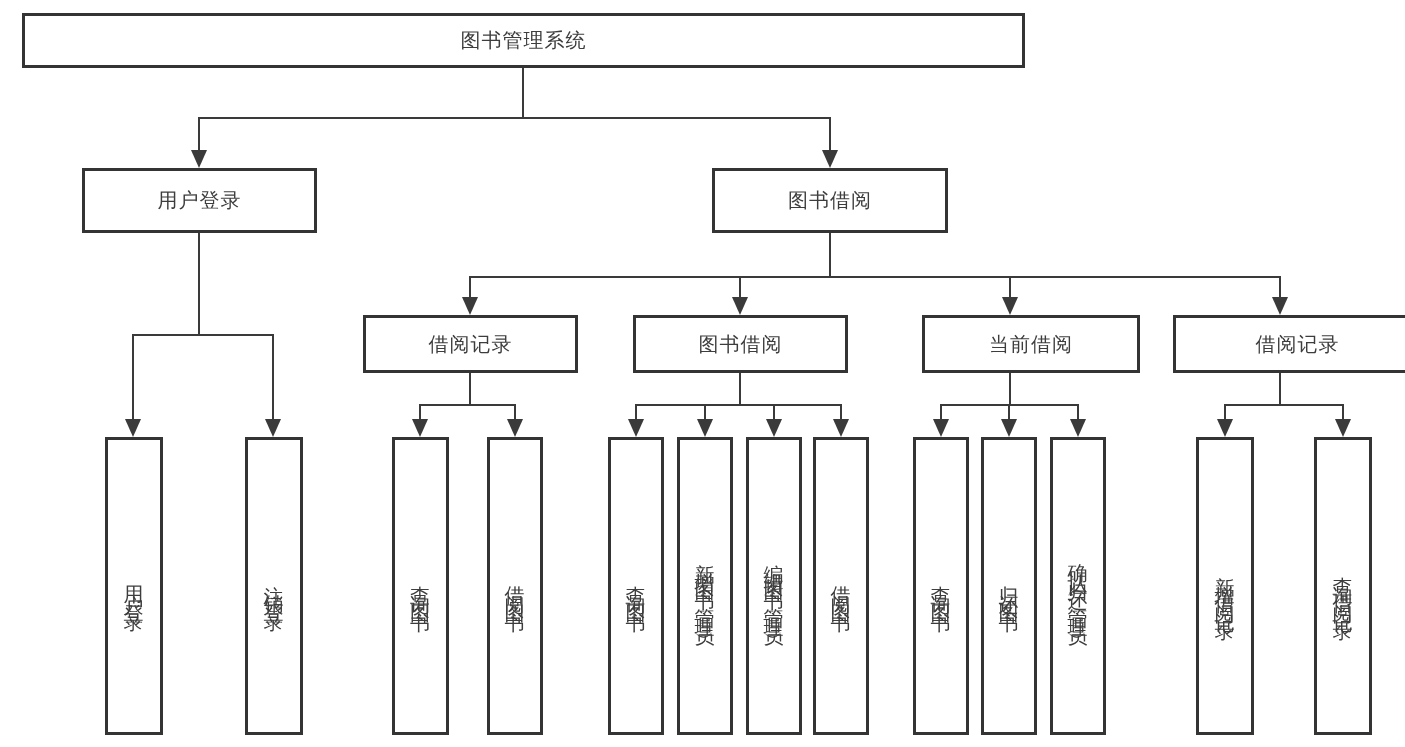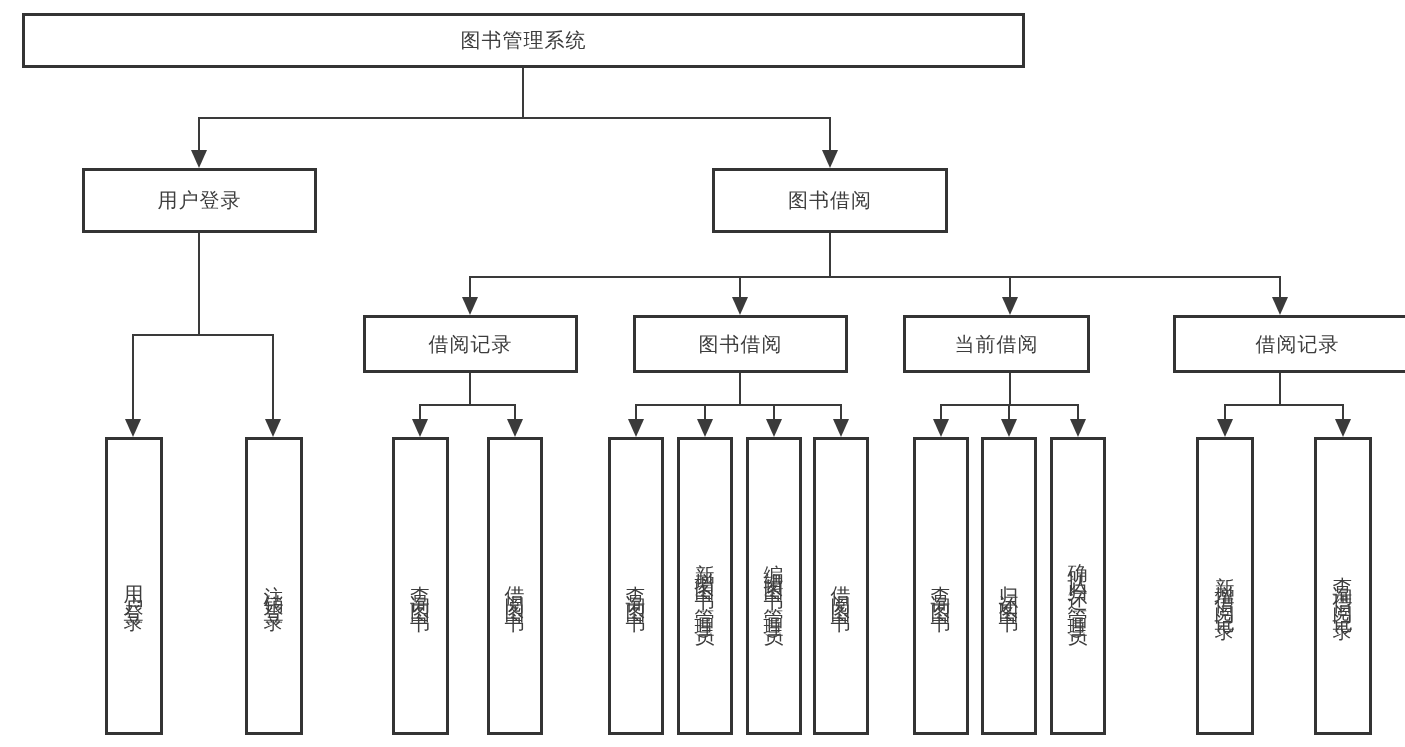--- a/index.html
+++ b/index.html
@@ -33,21 +33,21 @@
 
 <div id="stage">
 
   <div class="box" style="left:22px; top:13px; width:1003px; height:55px;">图书管理系统</div>
 
   <div class="box" style="left:82px; top:168px; width:235px; height:65px;">用户登录</div>
   <div class="box" style="left:712px; top:168px; width:236px; height:65px;">图书借阅</div>
 
   <div class="box" style="left:363px; top:315px; width:215px; height:58px;">借阅记录</div>
   <div class="box" style="left:633px; top:315px; width:215px; height:58px;">图书借阅</div>
-  <div class="box" style="left:903px; top:315px; width:187px; height:58px;">当前借阅</div>
+  <div class="box" style="left:922px; top:315px; width:218px; height:58px;">当前借阅</div>
   <div class="box" style="left:1173px; top:315px; width:249px; height:58px;">借阅记录</div>
 
   <div class="box vbox" style="left:105px; top:437px; width:58px; height:298px;">用户登录</div>
   <div class="box vbox" style="left:245px; top:437px; width:58px; height:298px;">注销登录</div>
 
   <div class="box vbox" style="left:392px; top:437px; width:57px; height:298px;">查询图书</div>
   <div class="box vbox" style="left:487px; top:437px; width:56px; height:298px;">借阅图书</div>
 
   <div class="box vbox" style="left:608px; top:437px; width:56px; height:298px;">查询图书</div>
   <div class="box vbox" style="left:677px; top:437px; width:56px; height:298px;">新增图书（管理员）</div>

